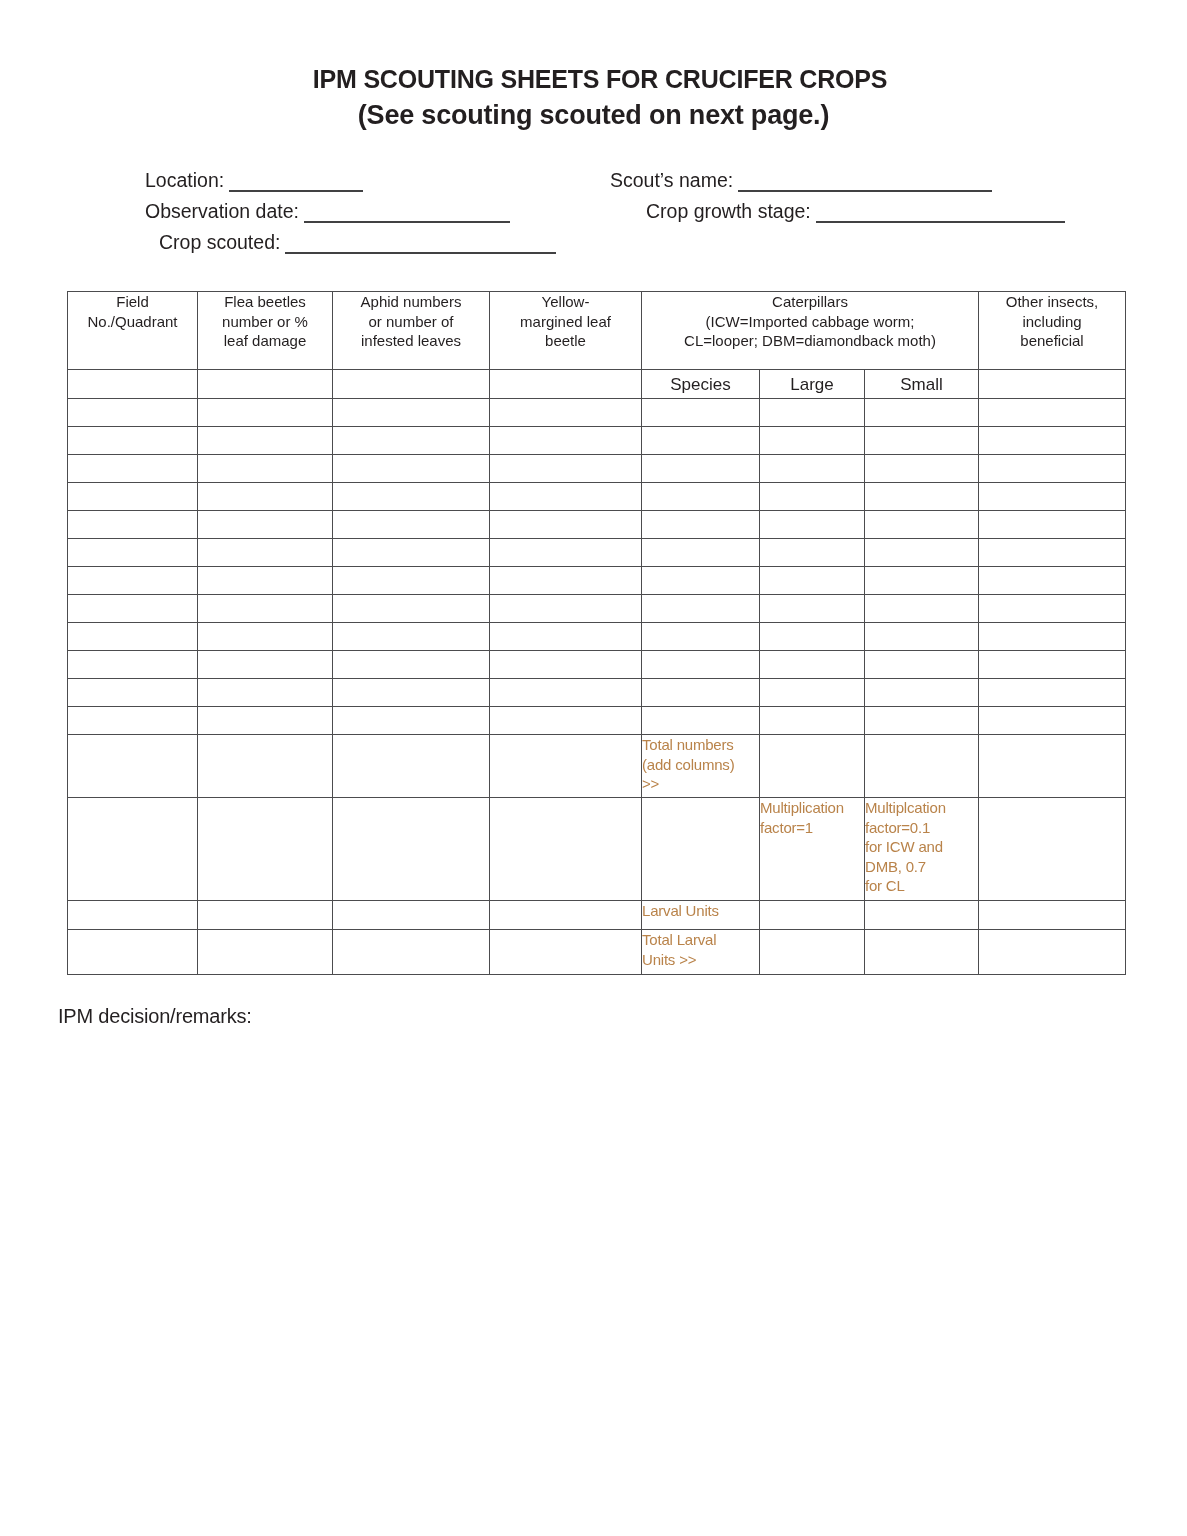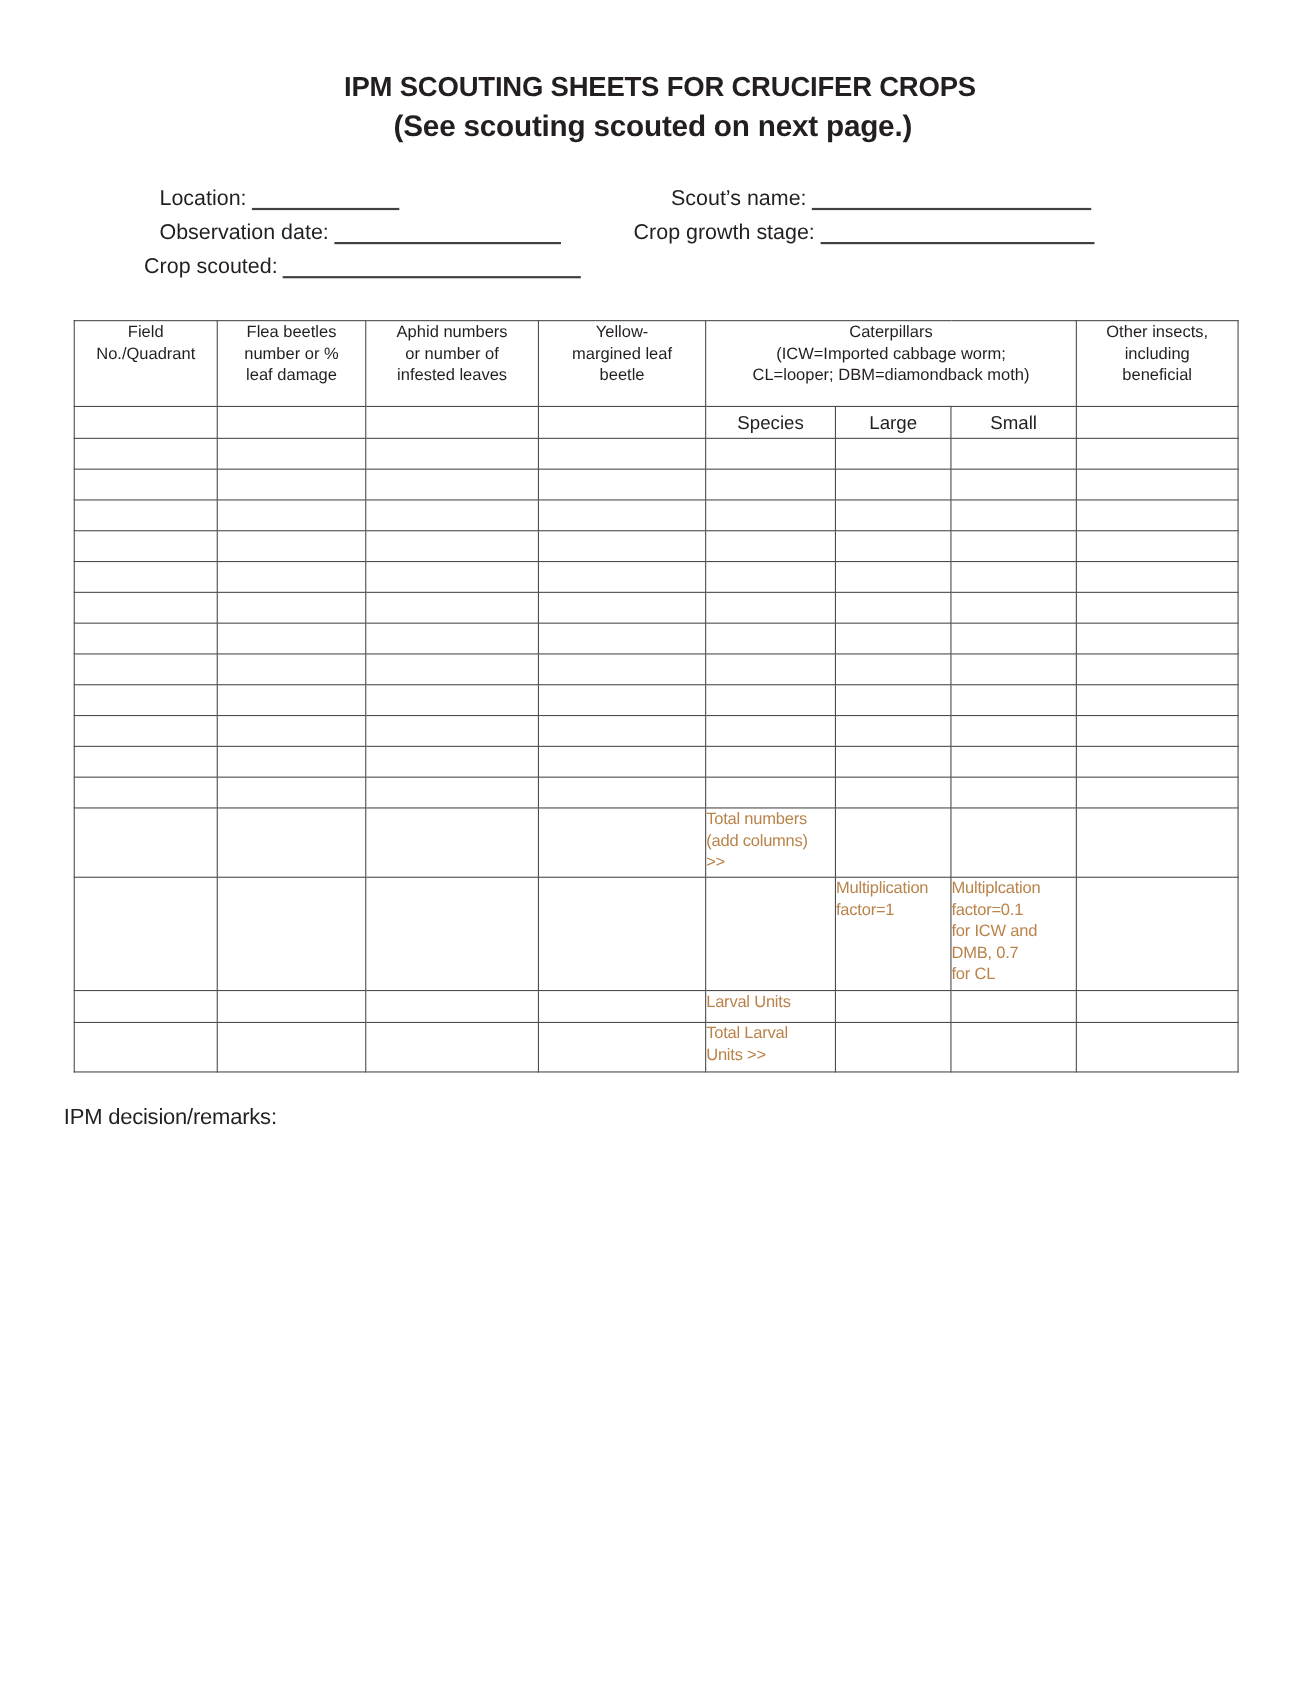--- a/index.html
+++ b/index.html
@@ -38,22 +38,22 @@
     position: relative;
     height: 88px;
     margin-top: 38px;
     font-size: 19.5px;
     padding-left: 36px;
   }
   .form-item { position: absolute; white-space: nowrap; }
   .f-location  { left: 145px; top: 0; }
   .f-scout     { left: 610px; top: 0; }
   .f-obsdate   { left: 145px; top: 31px; }
-  .f-growth    { left: 576px; top: 31px; }
-  .f-crop      { left: 131px; top: 62px; }
+  .f-growth    { left: 646px; top: 31px; }
+  .f-crop      { left: 159px; top: 62px; }
   .blank {
     display: inline-block;
     border-bottom: 2px solid var(--line);
     height: 1em;
     vertical-align: -5px;
     margin-left: 5px;
   }
   .w-location { width: 134px; }
   .w-scout    { width: 254px; }
   .w-obsdate  { width: 206px; }

